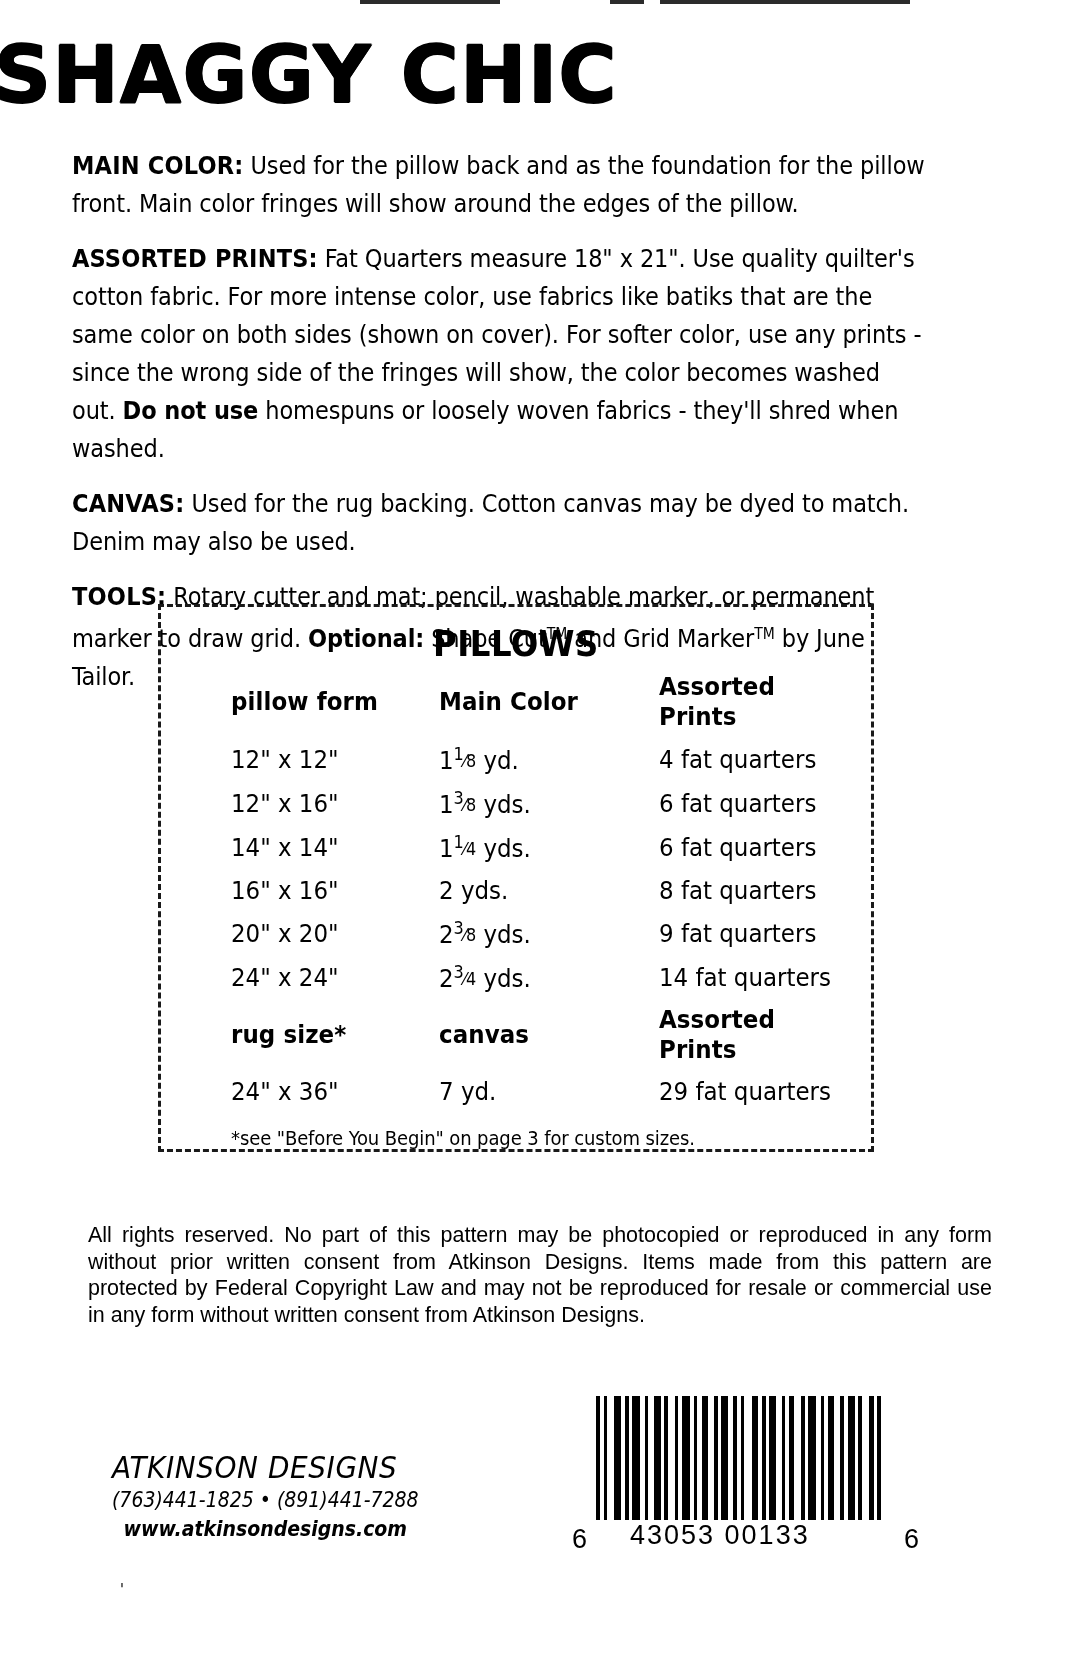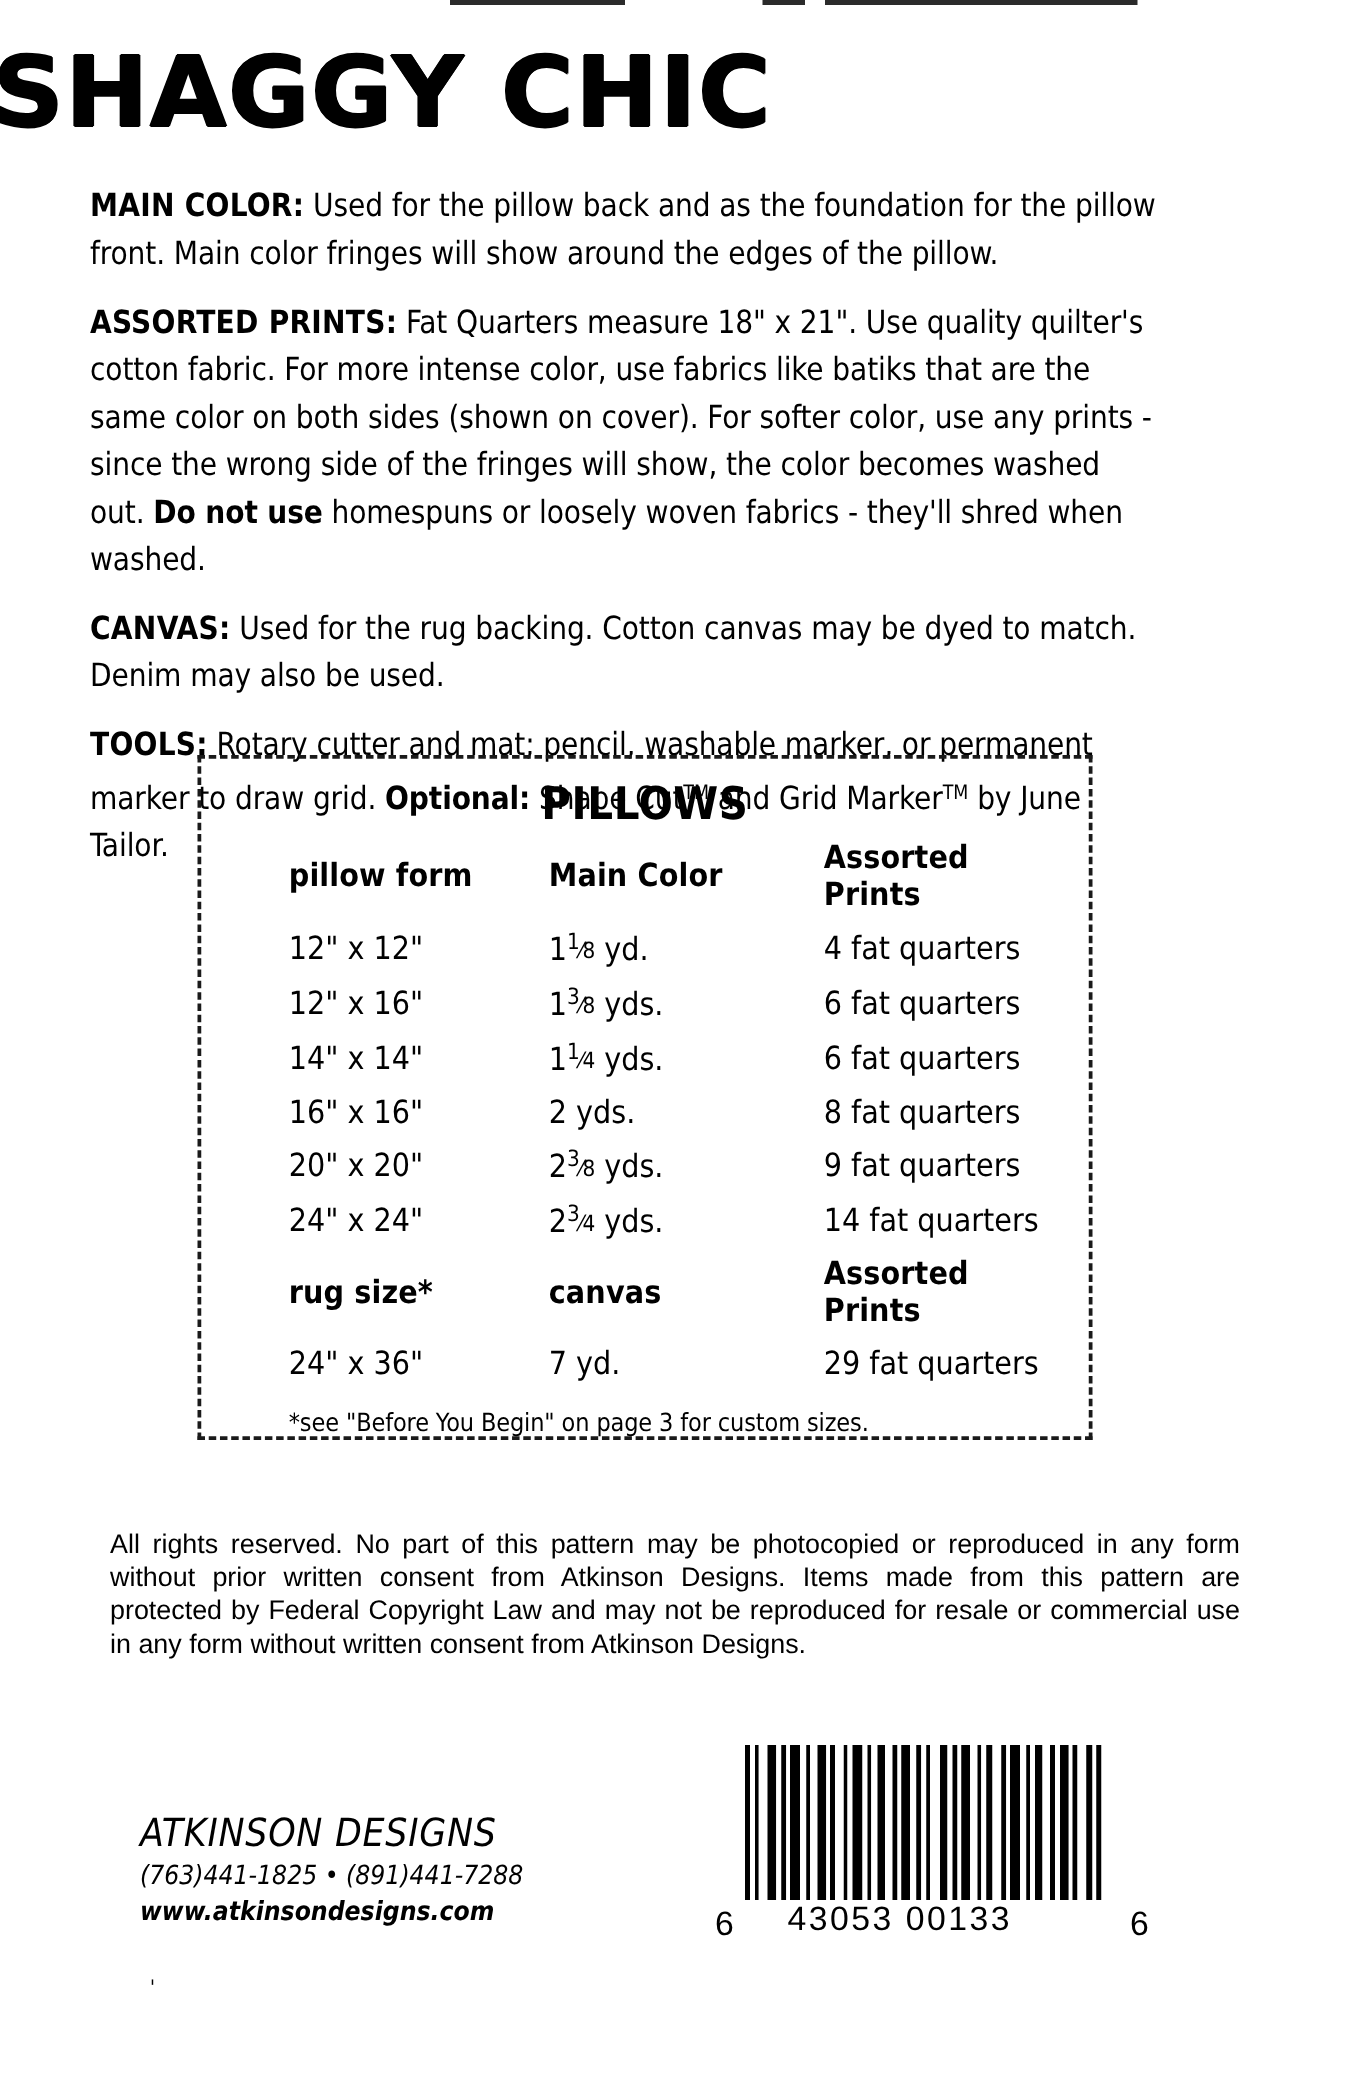--- a/index.html
+++ b/index.html
@@ -186,21 +186,21 @@
     letter-spacing: 0.6px;
     line-height: 38px;
     white-space: nowrap;
   }
   .addr-line {
     font-size: 21px;
     line-height: 29px;
     white-space: nowrap;
   }
   .addr-line.center { text-align: center; }
-  .addr-line.web { font-weight: 700; text-align: left; }
+  .addr-line.web { font-weight: 700; text-align: center; }
   .addr-tick {
     position: absolute;
     left: 8px;
     top: 138px;
     font-size: 16px;
     line-height: 8px;
   }
 
   .barcode-wrap {
     position: absolute;

